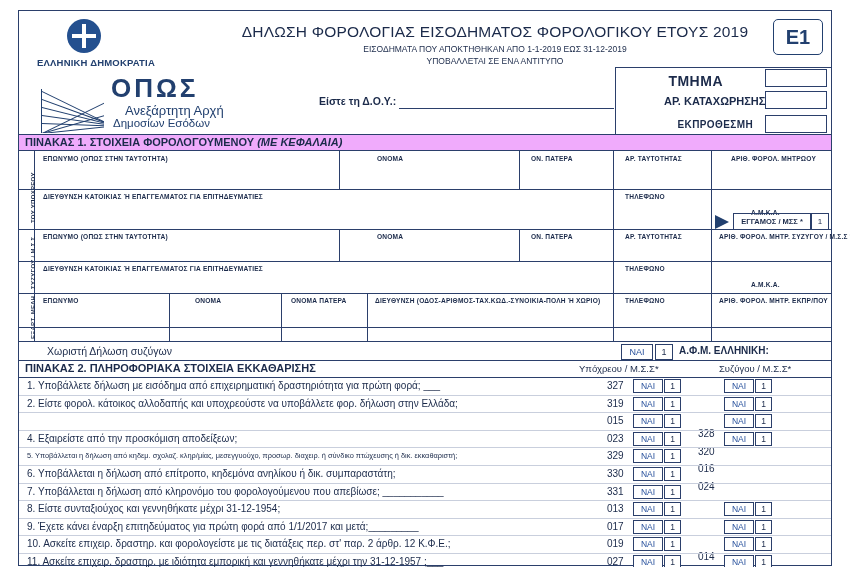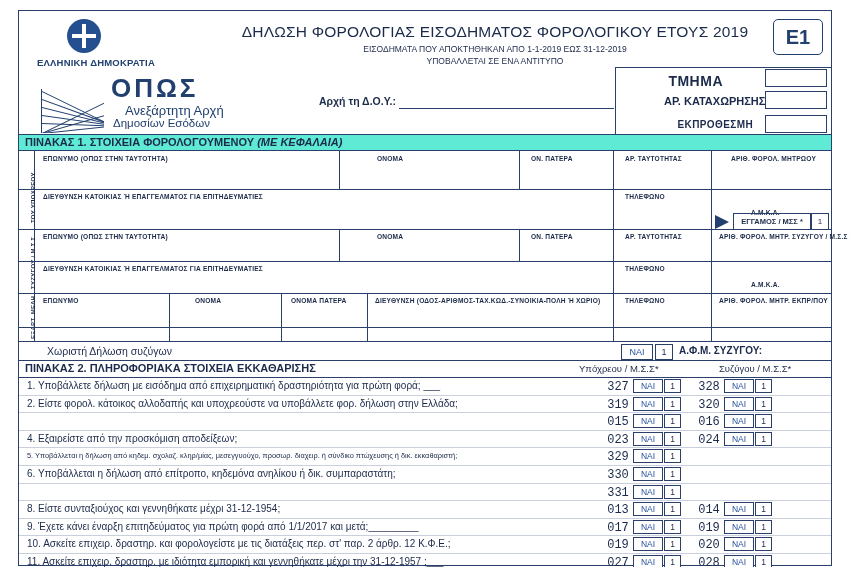--- a/index.html
+++ b/index.html
@@ -65,21 +65,21 @@
   .ekproth-label{position:absolute;right:78px;top:108px;font-size:10px;font-weight:bold;letter-spacing:.4px;}
   .inp-box{position:absolute;border:1px solid #2b3f6b;background:#fff;}
   .tmima-box{right:4px;top:58px;width:60px;height:16px;}
   .katax-box{right:4px;top:80px;width:60px;height:16px;}
   .ekproth-box{right:4px;top:104px;width:60px;height:16px;}
   .hdr-vline{position:absolute;left:596px;top:56px;height:68px;border-left:1px solid #2b3f6b;}
   .hdr-hline{position:absolute;left:596px;top:56px;width:216px;border-top:1px solid #2b3f6b;}
 
   
   .secbar{
-    position:relative;height:16px;border-bottom:1px solid #2b3f6b;background:#5eead4;
+    position:relative;height:16px;border-bottom:1px solid #2b3f6b;background:#f0abfc;
     font-size:11px;font-weight:bold;color:#1b2a4a;padding:1px 0 0 6px;box-sizing:border-box;
   }
   .secbar em{font-style:italic;}
 
   
   .t1{position:relative;height:190px;}
   .rowline{position:absolute;left:0;right:0;border-top:1px solid #2b3f6b;}
   .vline{position:absolute;border-left:1px solid #2b3f6b;}
   .lbl{position:absolute;font-size:6.6px;font-weight:bold;color:#1b2a4a;letter-spacing:.2px;white-space:nowrap;}
   .sidecol{
@@ -107,30 +107,30 @@
   .sprow .afm{position:absolute;left:660px;top:3px;font-size:10px;font-weight:bold;}
 
   
   .t2head{position:relative;height:16px;border-bottom:1px solid #2b3f6b;}
   .t2head .t{position:absolute;left:6px;top:1px;font-size:11px;font-weight:bold;}
   .t2head .c1{position:absolute;left:560px;top:2px;font-size:9.5px;}
   .t2head .c2{position:absolute;left:700px;top:2px;font-size:9.5px;}
   .q{position:relative;height:16.6px;border-bottom:1px solid #c9cfdd;}
   .q .qt{position:absolute;left:8px;top:2px;font-size:10px;color:#1b2a4a;white-space:nowrap;}
   .q.small .qt{font-size:7.4px;top:3px;}
-  .q .code{position:absolute;top:2px;width:22px;height:13px;font-size:12px;text-align:center;color:#1b2a4a;font-family:Liberation Mono, monospace;}
+  .q .code{position:absolute;top:2px;width:22px;height:13px;font-size:10px;text-align:left;color:#1b2a4a;}
   .q .cell{position:absolute;top:1px;height:14px;border:1px solid #2b3f6b;box-sizing:border-box;
     display:flex;align-items:center;justify-content:center;font-size:8.5px;color:#27509c;background:#fff;}
   .q .cell.num{color:#1b2a4a;}
   .cA{left:614px;width:30px;}
   .cAn{left:645px;width:17px;}
   .cB{left:705px;width:30px;}
   .cBn{left:736px;width:17px;}
   .codeA{left:588px;}
-  .codeB{left:679px;}
+  .codeB{left:679px;margin-top:48px;}
 </style>
 </head>
 <body>
 
 <div class="page">
  <div class="frame">
 
   <div class="hdr">
     <div class="emblem"></div>
     <div class="dem">ΕΛΛΗΝΙΚΗ ΔΗΜΟΚΡΑΤΙΑ</div>
@@ -149,21 +149,21 @@
     <div class="aade-sub2">Δημοσίων Εσόδων</div>
 
     <div class="title1">ΔΗΛΩΣΗ ΦΟΡΟΛΟΓΙΑΣ ΕΙΣΟΔΗΜΑΤΟΣ ΦΟΡΟΛΟΓΙΚΟΥ ΕΤΟΥΣ 2019</div>
     <div class="title2">ΕΙΣΟΔΗΜΑΤΑ ΠΟΥ ΑΠΟΚΤΗΘΗΚΑΝ ΑΠΟ 1-1-2019 ΕΩΣ 31-12-2019</div>
     <div class="title3">ΥΠΟΒΑΛΛΕΤΑΙ ΣΕ ΕΝΑ ΑΝΤΙΤΥΠΟ</div>
     <div class="e1box">E1</div>
 
     <div class="hdr-hline"></div>
     <div class="hdr-vline"></div>
 
-    <div class="doy-label">Αρχή τη Δ.Ο.Υ.:</div>
+    <div class="doy-label">Είστε τη Δ.Ο.Υ.:</div>
     <div class="doy-line"></div>
     <div class="katax-label">ΑΡ. ΚΑΤΑΧΩΡΗΣΗΣ</div>
     <div class="tmima-label">ΤΜΗΜΑ</div>
     <div class="ekproth-label">ΕΚΠΡΟΘΕΣΜΗ</div>
 
     <div class="inp-box tmima-box"></div>
     <div class="inp-box katax-box"></div>
     <div class="inp-box ekproth-box"></div>
   </div>
 
@@ -228,21 +228,21 @@
     <div class="lbl" style="left:272px;top:146px;">ΟΝΟΜΑ ΠΑΤΕΡΑ</div>
     <div class="lbl" style="left:356px;top:146px;">ΔΙΕΥΘΥΝΣΗ (ΟΔΟΣ-ΑΡΙΘΜΟΣ-ΤΑΧ.ΚΩΔ.-ΣΥΝΟΙΚΙΑ-ΠΟΛΗ Ή ΧΩΡΙΟ)</div>
     <div class="lbl" style="left:606px;top:146px;">ΤΗΛΕΦΩΝΟ</div>
     <div class="lbl" style="left:700px;top:146px;">ΑΡΙΘ. ΦΟΡΟΛ. ΜΗΤΡ. ΕΚΠΡ/ΠΟΥ</div>
   </div>
 
   <div class="sprow">
     <div class="txt">Χωριστή Δήλωση συζύγων</div>
     <div class="nai">ΝΑΙ</div>
     <div class="num">1</div>
-    <div class="afm">Α.Φ.Μ. ΣΥΖΥΓΟΥ:</div>
+    <div class="afm">Α.Φ.Μ. ΕΛΛΗΝΙΚΗ:</div>
   </div>
 
   <div class="t2head">
     <div class="t">ΠΙΝΑΚΑΣ 2. ΠΛΗΡΟΦΟΡΙΑΚΑ ΣΤΟΙΧΕΙΑ ΕΚΚΑΘΑΡΙΣΗΣ</div>
     <div class="c1">Υπόχρεου / Μ.Σ.Σ*</div>
     <div class="c2">Συζύγου / Μ.Σ.Σ*</div>
   </div>
 
   <div id="t2rows">
         <div class="q">
@@ -286,20 +286,21 @@
           <div class="cell cA">ΝΑΙ</div>
           <div class="cell num cAn">1</div>
         </div>
         <div class="q">
           <div class="qt">6. Υποβάλλεται η δήλωση από επίτροπο, κηδεμόνα ανηλίκου ή δικ. συμπαραστάτη;</div>
           <div class="code codeA">330</div>
           <div class="cell cA">ΝΑΙ</div>
           <div class="cell num cAn">1</div>
         </div>
         <div class="q">
+          <div class="qt">7. Υποβάλλεται η δήλωση από κληρονόμο του φορολογούμενου που απεβίωσε;  ___________</div>
           <div class="code codeA">331</div>
           <div class="cell cA">ΝΑΙ</div>
           <div class="cell num cAn">1</div>
         </div>
         <div class="q">
           <div class="qt">8. Είστε συνταξιούχος και γεννηθήκατε μέχρι 31-12-1954;</div>
           <div class="code codeA">013</div>
           <div class="cell cA">ΝΑΙ</div>
           <div class="cell num cAn">1</div>
           <div class="code codeB">014</div>

